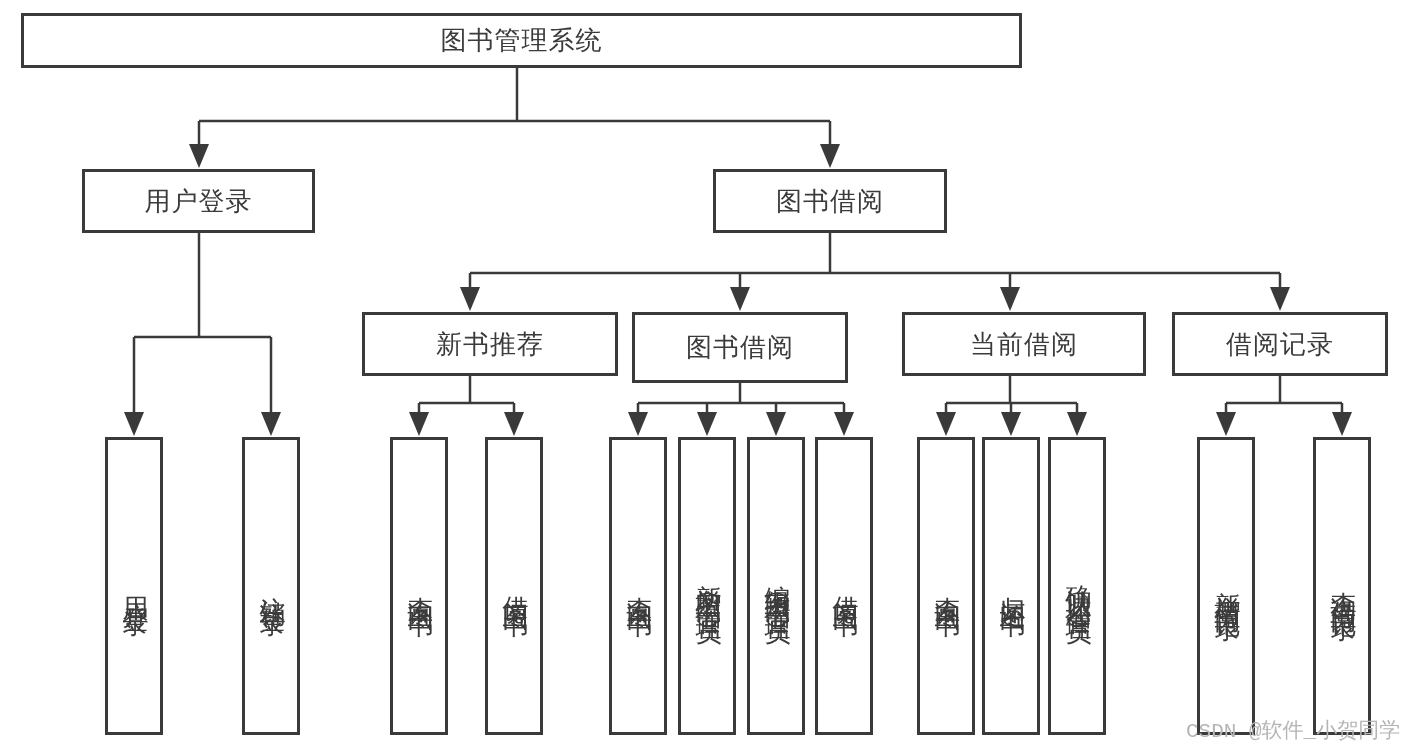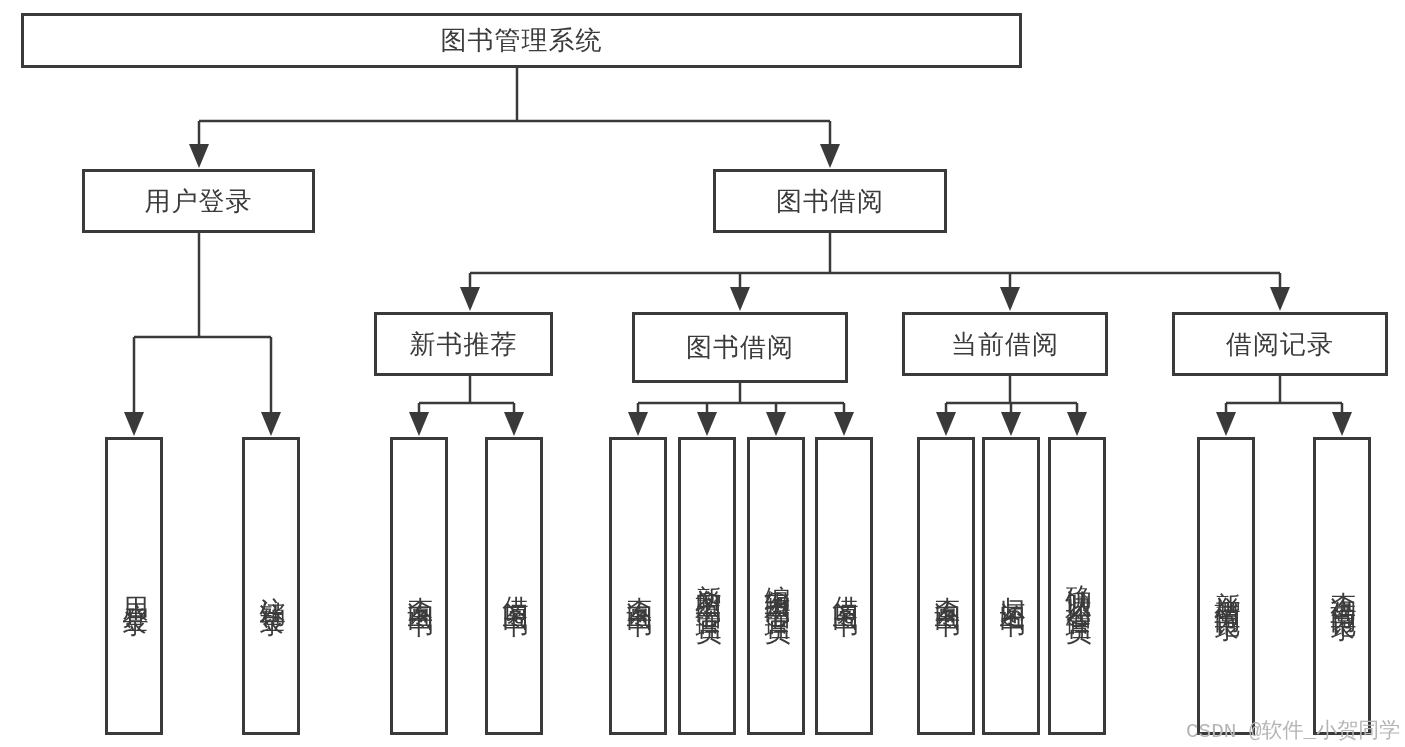--- a/index.html
+++ b/index.html
@@ -133,27 +133,27 @@
     <span>图书管理系统</span>
   </div>
 
   <div class="hbox" style="left:82px; top:169px; width:233px; height:64px;">
     <span>用户登录</span>
   </div>
   <div class="hbox" style="left:713px; top:169px; width:234px; height:64px;">
     <span>图书借阅</span>
   </div>
 
-  <div class="hbox" style="left:374px; top:312px; width:179px; height:64px;">
+  <div class="hbox" style="left:362px; top:312px; width:256px; height:64px;">
     <span>新书推荐</span>
   </div>
   <div class="hbox" style="left:632px; top:312px; width:216px; height:71px;">
     <span>图书借阅</span>
   </div>
-  <div class="hbox" style="left:902px; top:312px; width:206px; height:64px;">
+  <div class="hbox" style="left:902px; top:312px; width:244px; height:64px;">
     <span>当前借阅</span>
   </div>
   <div class="hbox" style="left:1172px; top:312px; width:216px; height:64px;justify-content:center;">
     <span>借阅记录</span>
   </div>
 
   <div class="vbox" style="left:105px;">
     <span class="vtext">用户登录</span>
   </div>
   <div class="vbox" style="left:242px;">

